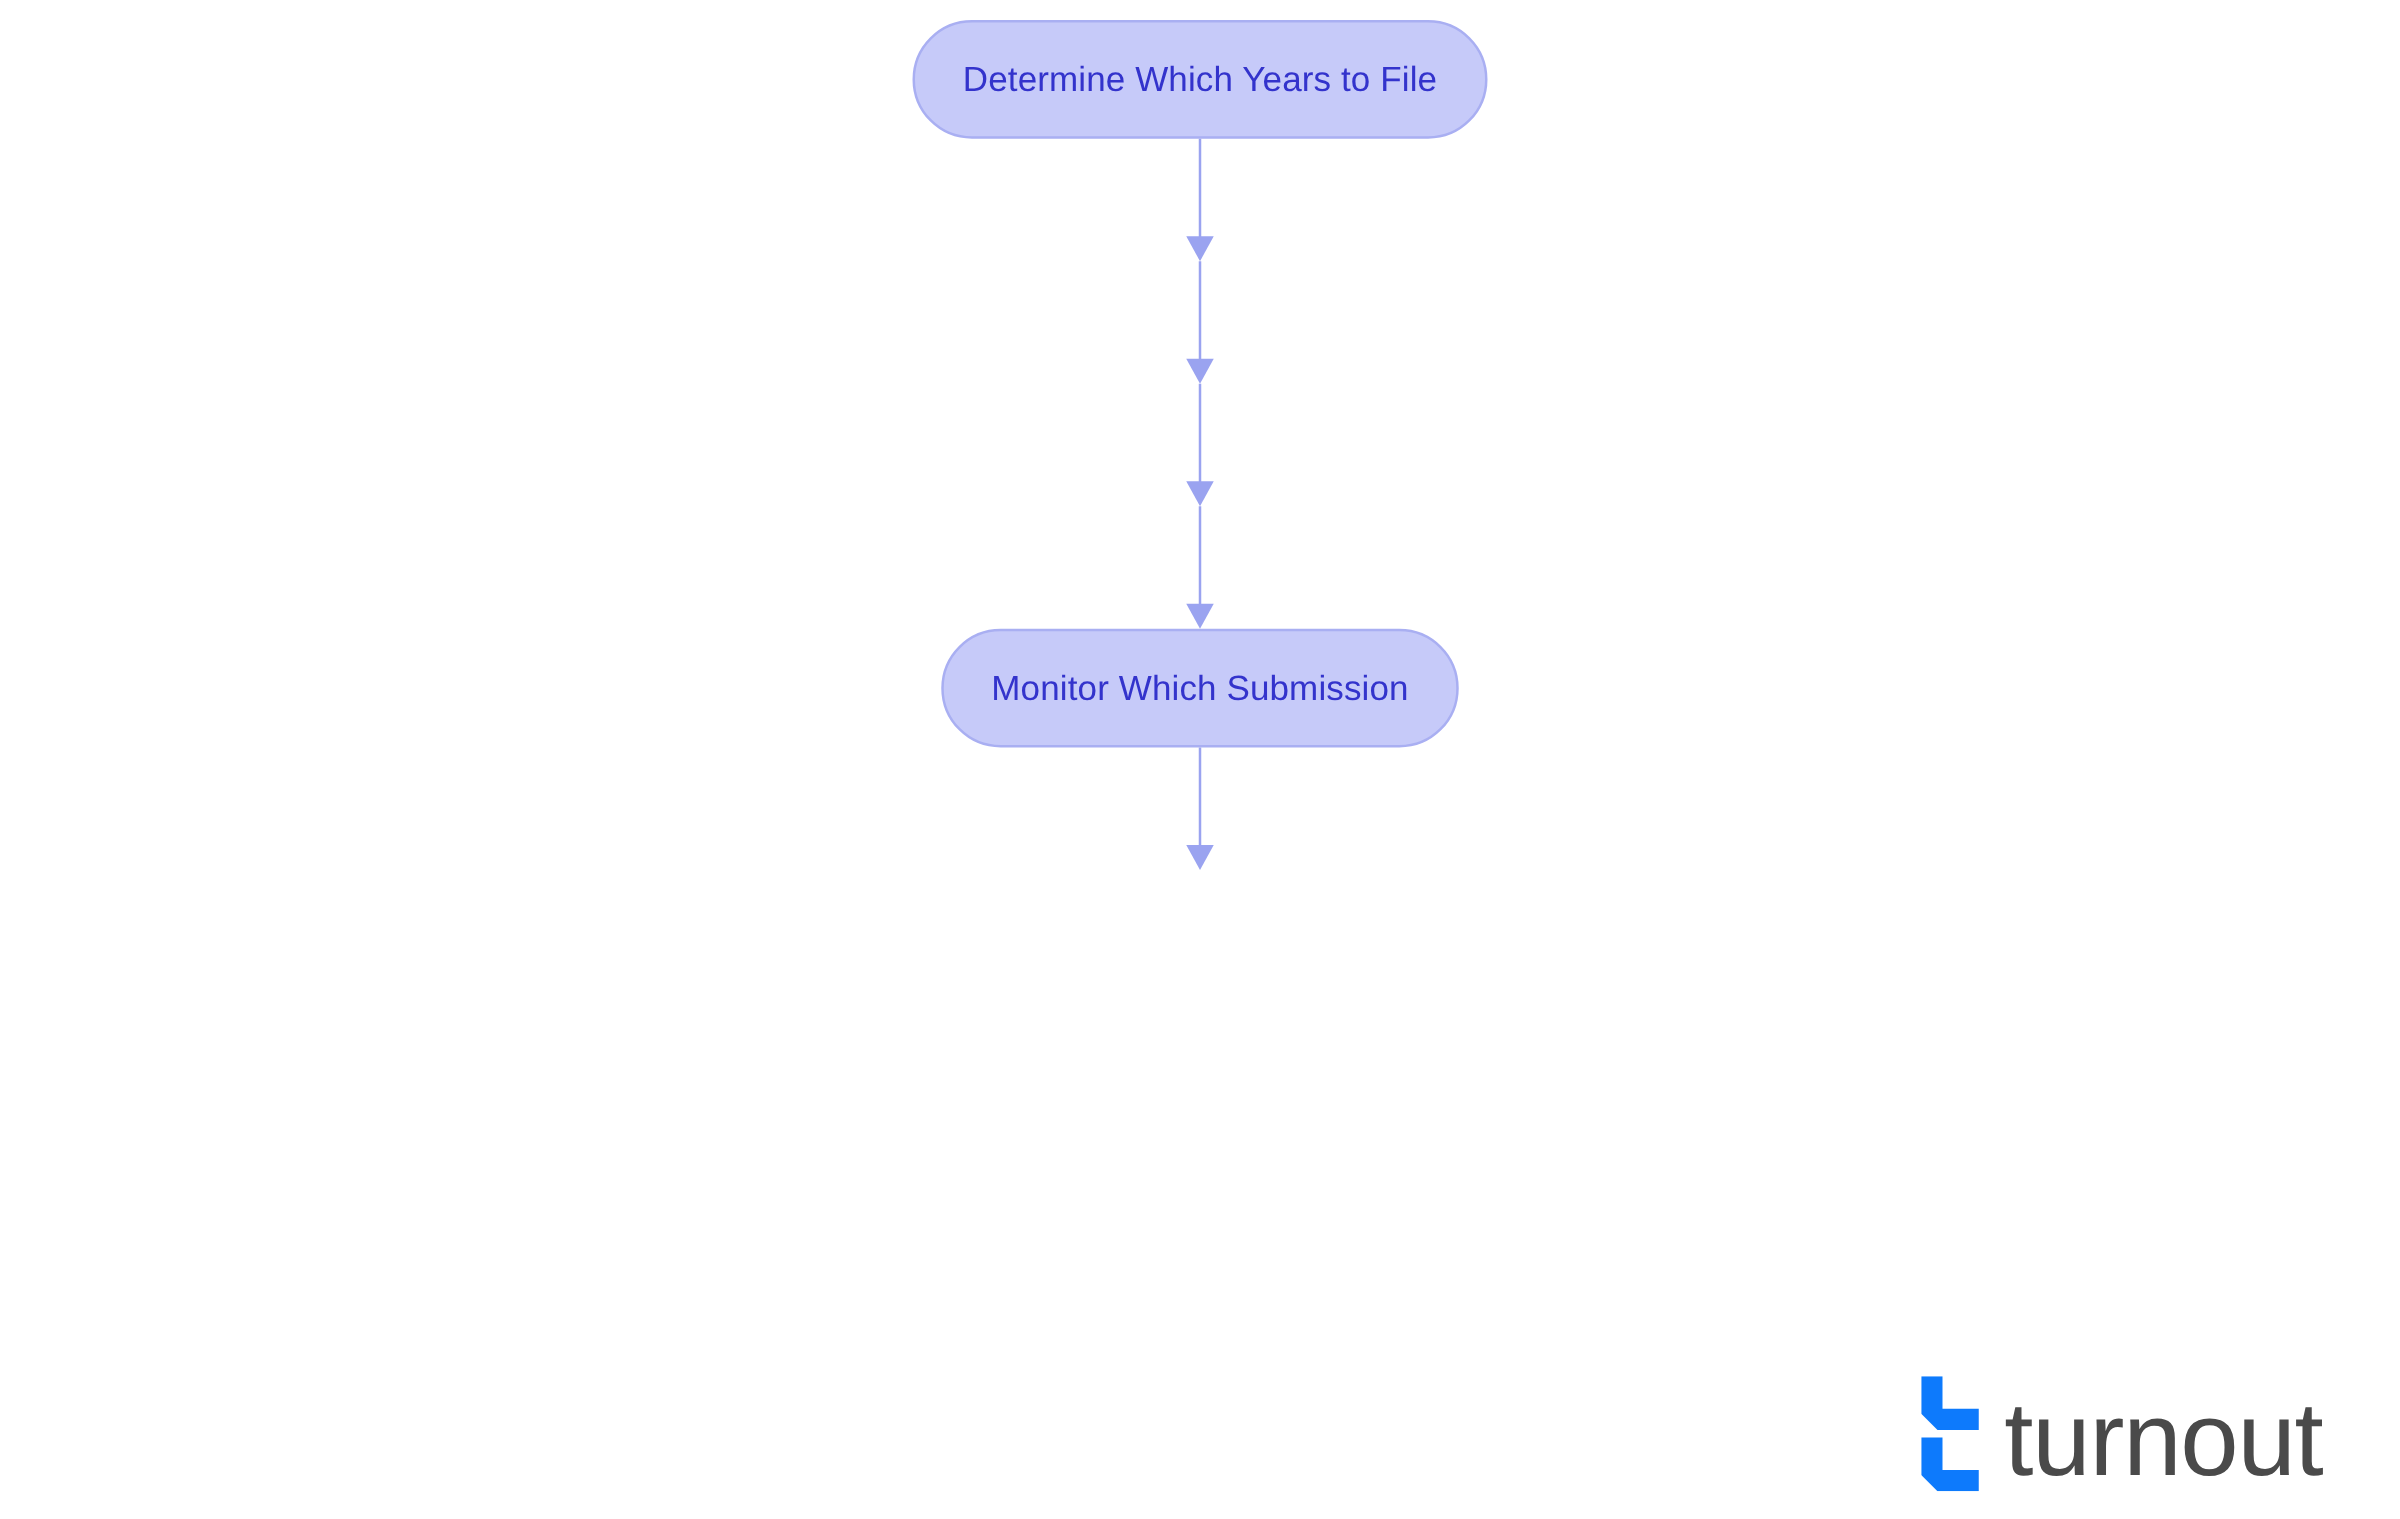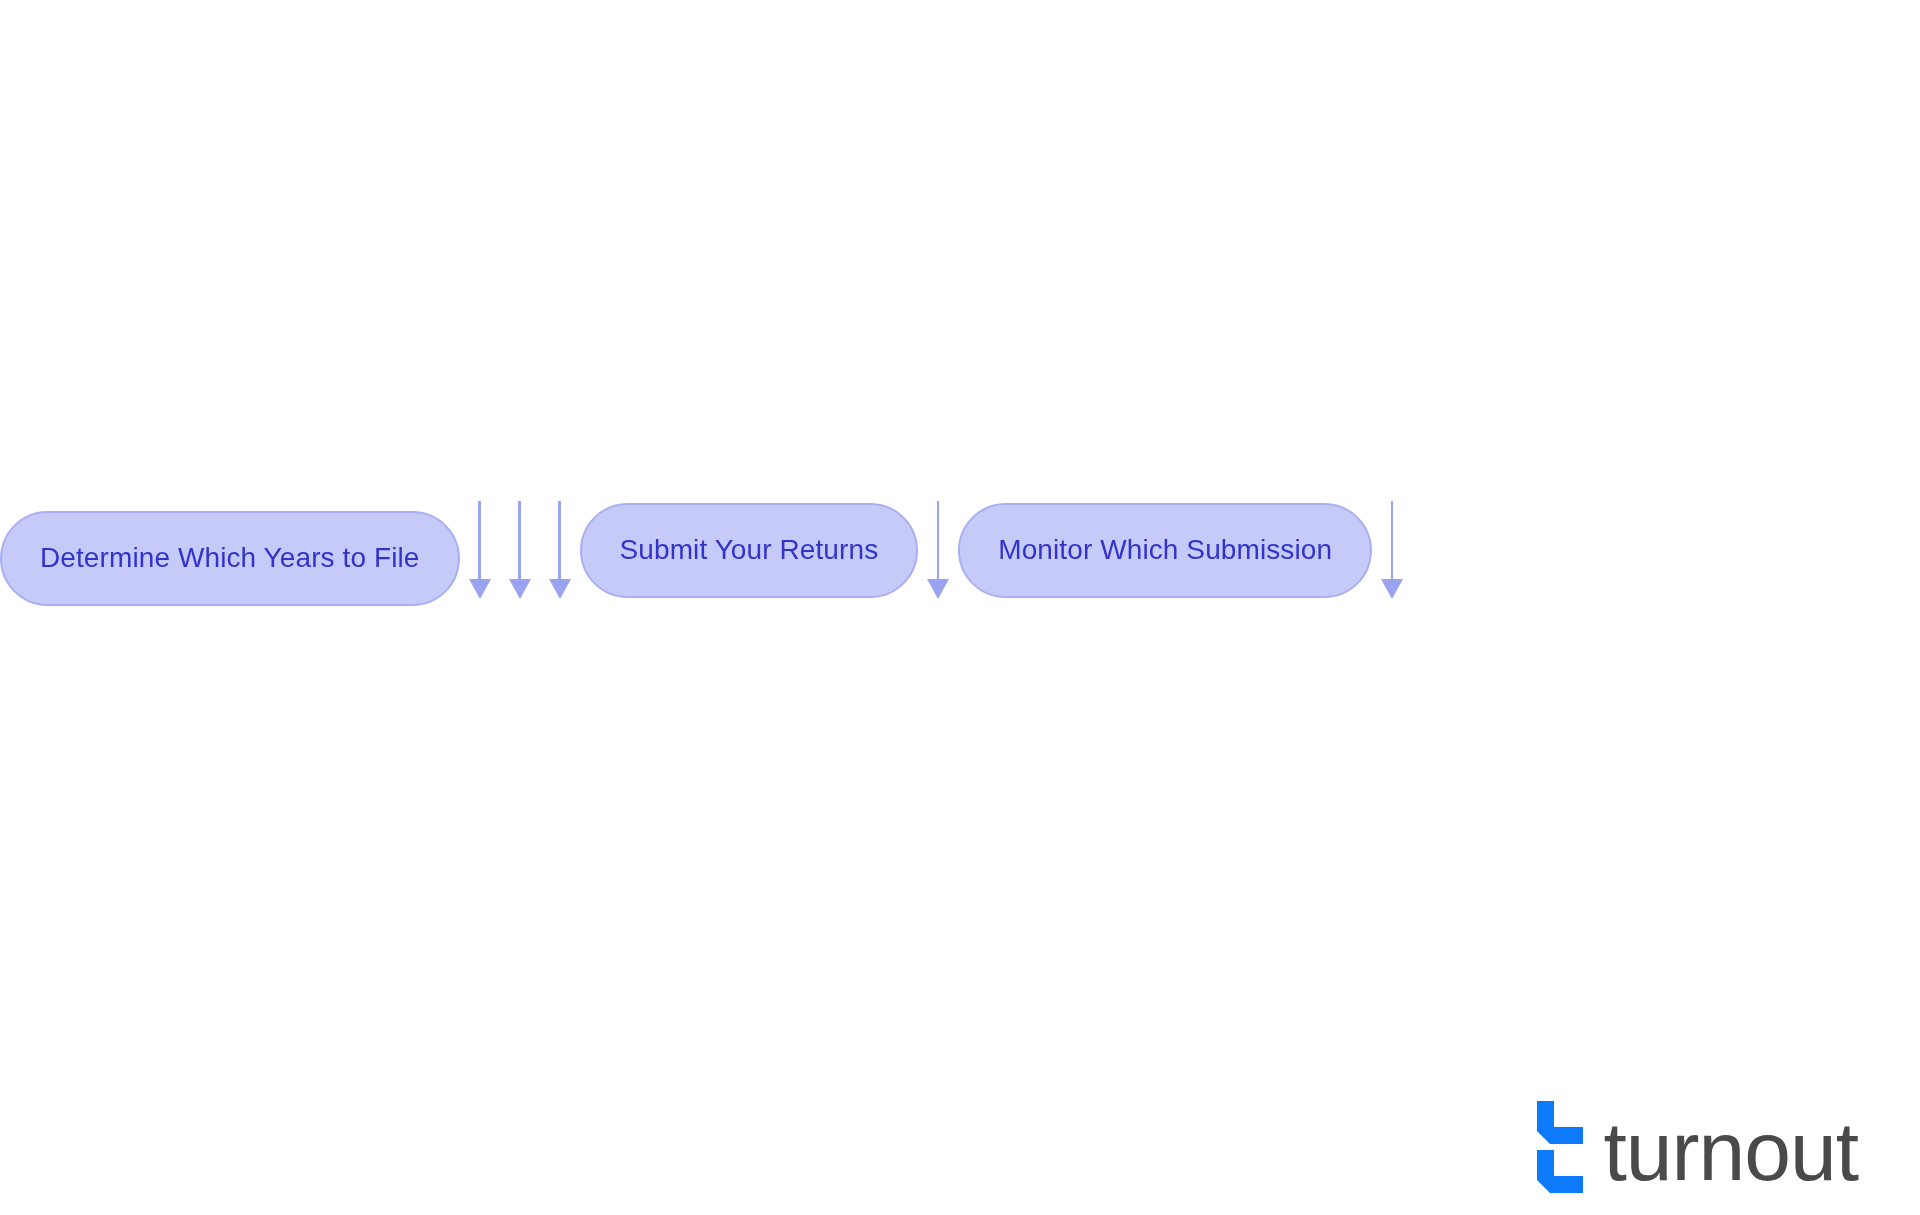--- a/index.html
+++ b/index.html
@@ -24,21 +24,21 @@
   }
 
   
   .flow {
     position: absolute;
     left: 0;
     top: 0;
     width: 1920px;
     height: 1100px;
     display: flex;
-    flex-direction: row;
+    flex-direction: column;
     align-items: center;
   }
 
   .flow-node {
     box-sizing: border-box;
     height: 95px;
     display: flex;
     align-items: center;
     justify-content: center;
     background: #c6caf9;
@@ -135,23 +135,20 @@
       <div class="line"></div>
       <div class="head"></div>
     </div>
 
 
     <div class="connector">
       <div class="line"></div>
       <div class="head"></div>
     </div>
 
-    <div class="flow-node">
-      <span class="node-label">Submit Your Returns</span>
-    </div>
 
     <div class="connector">
       <div class="line"></div>
       <div class="head"></div>
     </div>
 
     <div class="flow-node">
       <span class="node-label">Monitor Which Submission</span>
     </div>
 

